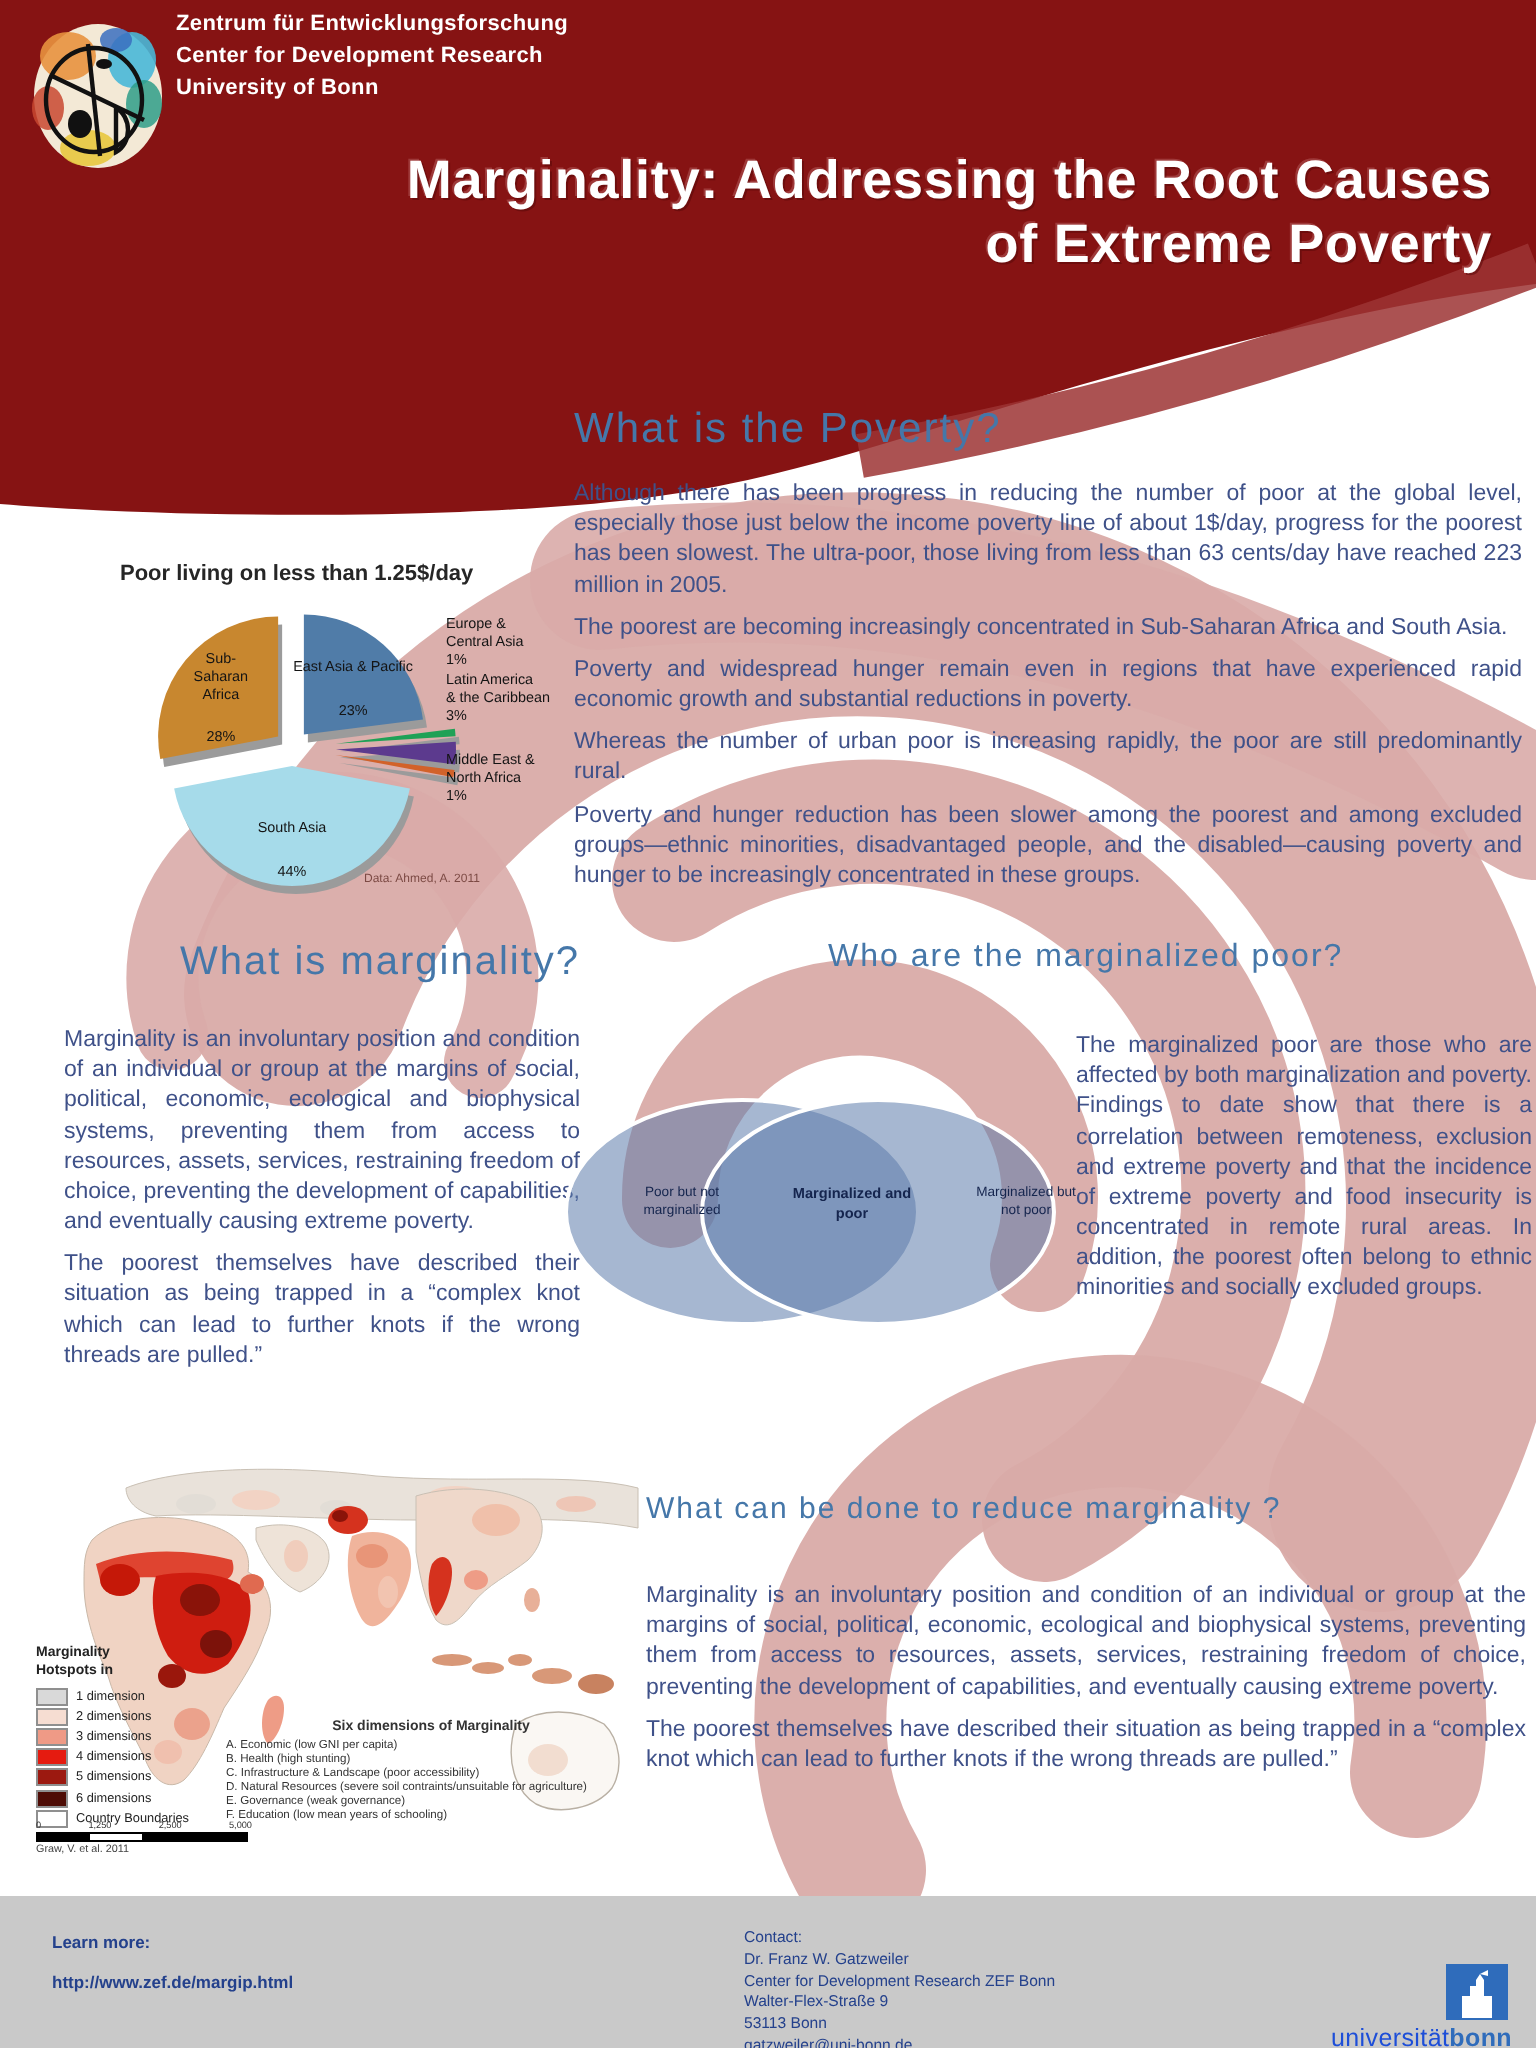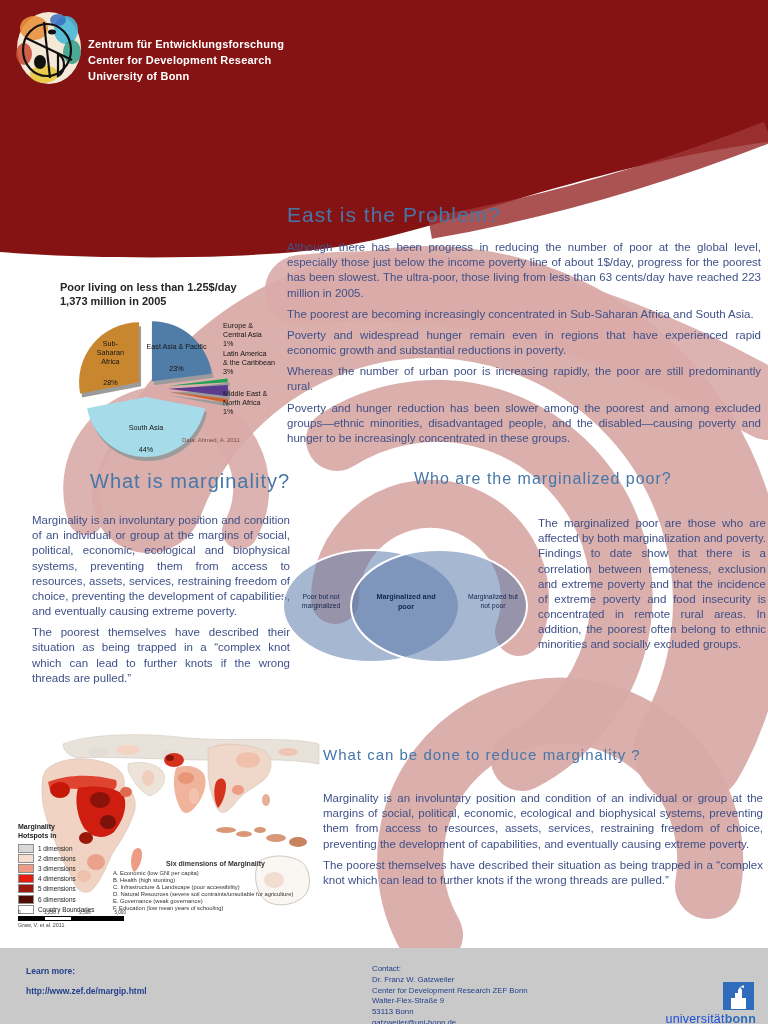--- a/index.html
+++ b/index.html
@@ -2,21 +2,21 @@
 <html><head>
 <meta charset="utf-8">
 <style>
   html,body{margin:0;padding:0;background:#ffffff;}
   .poster{position:relative;width:768px;height:1024px;overflow:hidden;background:#ffffff;
           font-family:"Liberation Sans",sans-serif;}
   svg{display:block;}
 
   
   .hdr-svg{position:absolute;top:0;left:0;z-index:2;}
-  .org-block{position:absolute;left:88px;top:36px;z-index:3;color:#fff;font-weight:bold;
+  .org-block{position:absolute;left:88px;top:4px;z-index:3;color:#fff;font-weight:bold;
              font-size:11px;line-height:16px;letter-spacing:.2px;}
   .zef-logo{position:absolute;left:14px;top:8px;z-index:3;}
   .title-block{position:absolute;right:22px;top:74px;z-index:3;text-align:right;color:#ffffff;
                font-size:27px;font-weight:bold;line-height:32px;letter-spacing:.4px;
                text-shadow:1px 1px 0 rgba(90,10,10,.55), -1px -1px 0 rgba(230,170,170,.25);}
 
   
   .swirl{position:absolute;top:0;left:0;z-index:1;}
 
   
@@ -35,21 +35,21 @@
   .pie-label{font-size:7.2px;fill:#141414;font-family:"Liberation Sans",sans-serif;}
 
   .marg-head{position:absolute;left:90px;top:470px;font-size:20px;}
   .marg-text{position:absolute;left:32px;top:513px;width:258px;}
   .who-head{position:absolute;left:414px;top:470px;font-size:16px;}
   .who-text{position:absolutel;}
   .who-text{position:absolute;left:538px;top:516px;width:228px;}
 
   
   .venn{position:absolute;left:283px;top:548px;width:250px;height:120px;}
-  .venn-label{position:absolute;color:#15254e;font-size:6.8px;line-height:1.35;text-align:center;}
+  .venn-label{position:absolute;color:#15254e;font-size:6.8px;line-height:1.35;text-align:center;margin-left:20px;}
   .venn-label.c{font-weight:bold;font-size:7.3px;}
 
   
   .reduce-head{position:absolute;left:323px;top:746px;font-size:15px;}
   .reduce-text{position:absolute;left:323px;top:791px;width:440px;}
 
   
   .map-box{position:absolute;left:8px;top:730px;width:312px;height:202px;background:#fff;}
   .map-legend{position:absolute;left:10px;top:92px;}
   .map-legend .ttl{font-size:7px;font-weight:bold;color:#222;line-height:9px;margin-bottom:3px;}
@@ -116,36 +116,39 @@
     <path d="M44,46 a10,12 0 0 1 0,22 z" fill="none" stroke="#111" stroke-width="2.2"></path>
     <ellipse cx="38" cy="24" rx="4" ry="2.5" fill="#111"></ellipse>
   </svg>
 
   <div class="org-block">
     <div>Zentrum für Entwicklungsforschung</div>
     <div>Center for Development Research</div>
     <div>University of Bonn</div>
   </div>
 
+  <div class="title-block">
+    <div>Marginality:  Addressing the Root Causes</div>
+    <div>of Extreme Poverty</div>
+  </div>
 
   <div class="content">
 
-    <div class="h-blue problem-head">East is the Problem?</div>
+    <div class="h-blue problem-head">What is the Poverty?</div>
     <div class="body-text problem-text">
       <p>Although there has been progress in reducing the number of poor at the global level, especially those just below the income poverty line of about 1$/day, progress for the poorest has been slowest. The ultra-poor, those living from less than 63 cents/day have reached 223 million in 2005.</p>
       <p>The poorest are becoming increasingly concentrated in Sub-Saharan Africa and South Asia.</p>
       <p>Poverty and widespread hunger remain even in regions that have experienced rapid economic growth and substantial reductions in poverty.</p>
       <p>Whereas the number of urban poor is increasing rapidly, the poor are still predominantly rural.</p>
       <p>Poverty and hunger reduction has been slower among the poorest and among excluded groups—ethnic minorities, disadvantaged people, and the disabled—causing poverty and hunger to be increasingly concentrated in these groups.</p>
     </div>
 
     <div class="pie-box">
       <div class="pie-title">
         <div>Poor living on less than 1.25$/day</div>
-        <div>1,373 million in 2005</div>
       </div>
       <svg id="pie-svg" width="266" height="156" viewBox="0 0 266 156">
           <path d="M 121.95180678791287 73.24900037332586 L 121.95180678791287 13.249000373325856 A 60 60 0 0 1 181.47868886678154 65.7290063594676 Z" fill="#9b9b9b" transform="translate(2,4)"></path>
           <path d="M 137.90236322126776 77.92961710699268 L 197.42924530013644 70.40962309313443 A 60 60 0 0 1 197.78396692696407 74.16218593523386 Z" fill="#9b9b9b" transform="translate(2,4)"></path>
           <path d="M 137.9891443280461 80.69103669971882 L 197.87074803374242 76.92360552796 A 60 60 0 0 1 197.5160264069148 88.21103071357706 Z" fill="#9b9b9b" transform="translate(2,4)"></path>
           <path d="M 137.72914349309303 83.44155823088508 L 197.25602557196171 90.96155224474332 A 60 60 0 0 1 196.66637853681436 94.68443710602854 Z" fill="#9b9b9b" transform="translate(2,4)"></path>
           <path d="M 116 89 L 174.93723504372133 100.24287887514346 A 60 60 0 0 1 57.06276495627868 100.24287887514348 Z" fill="#9b9b9b" transform="translate(2,4)"></path>
           <path d="M 109.0653808150179 74.2631840922618 L 50.12814577129658 85.50606296740527 A 60 60 0 0 1 109.06538081501789 14.263184092261795 Z" fill="#9b9b9b" transform="translate(2,4)"></path>
           <path d="M 121.95180678791287 73.24900037332586 L 121.95180678791287 13.249000373325856 A 60 60 0 0 1 181.47868886678154 65.7290063594676 Z" fill="#507ca8"></path>
           <text x="146.55260817795272" y="41.34486858307277" text-anchor="middle" class="pie-label">East Asia &amp; Pacific</text>

